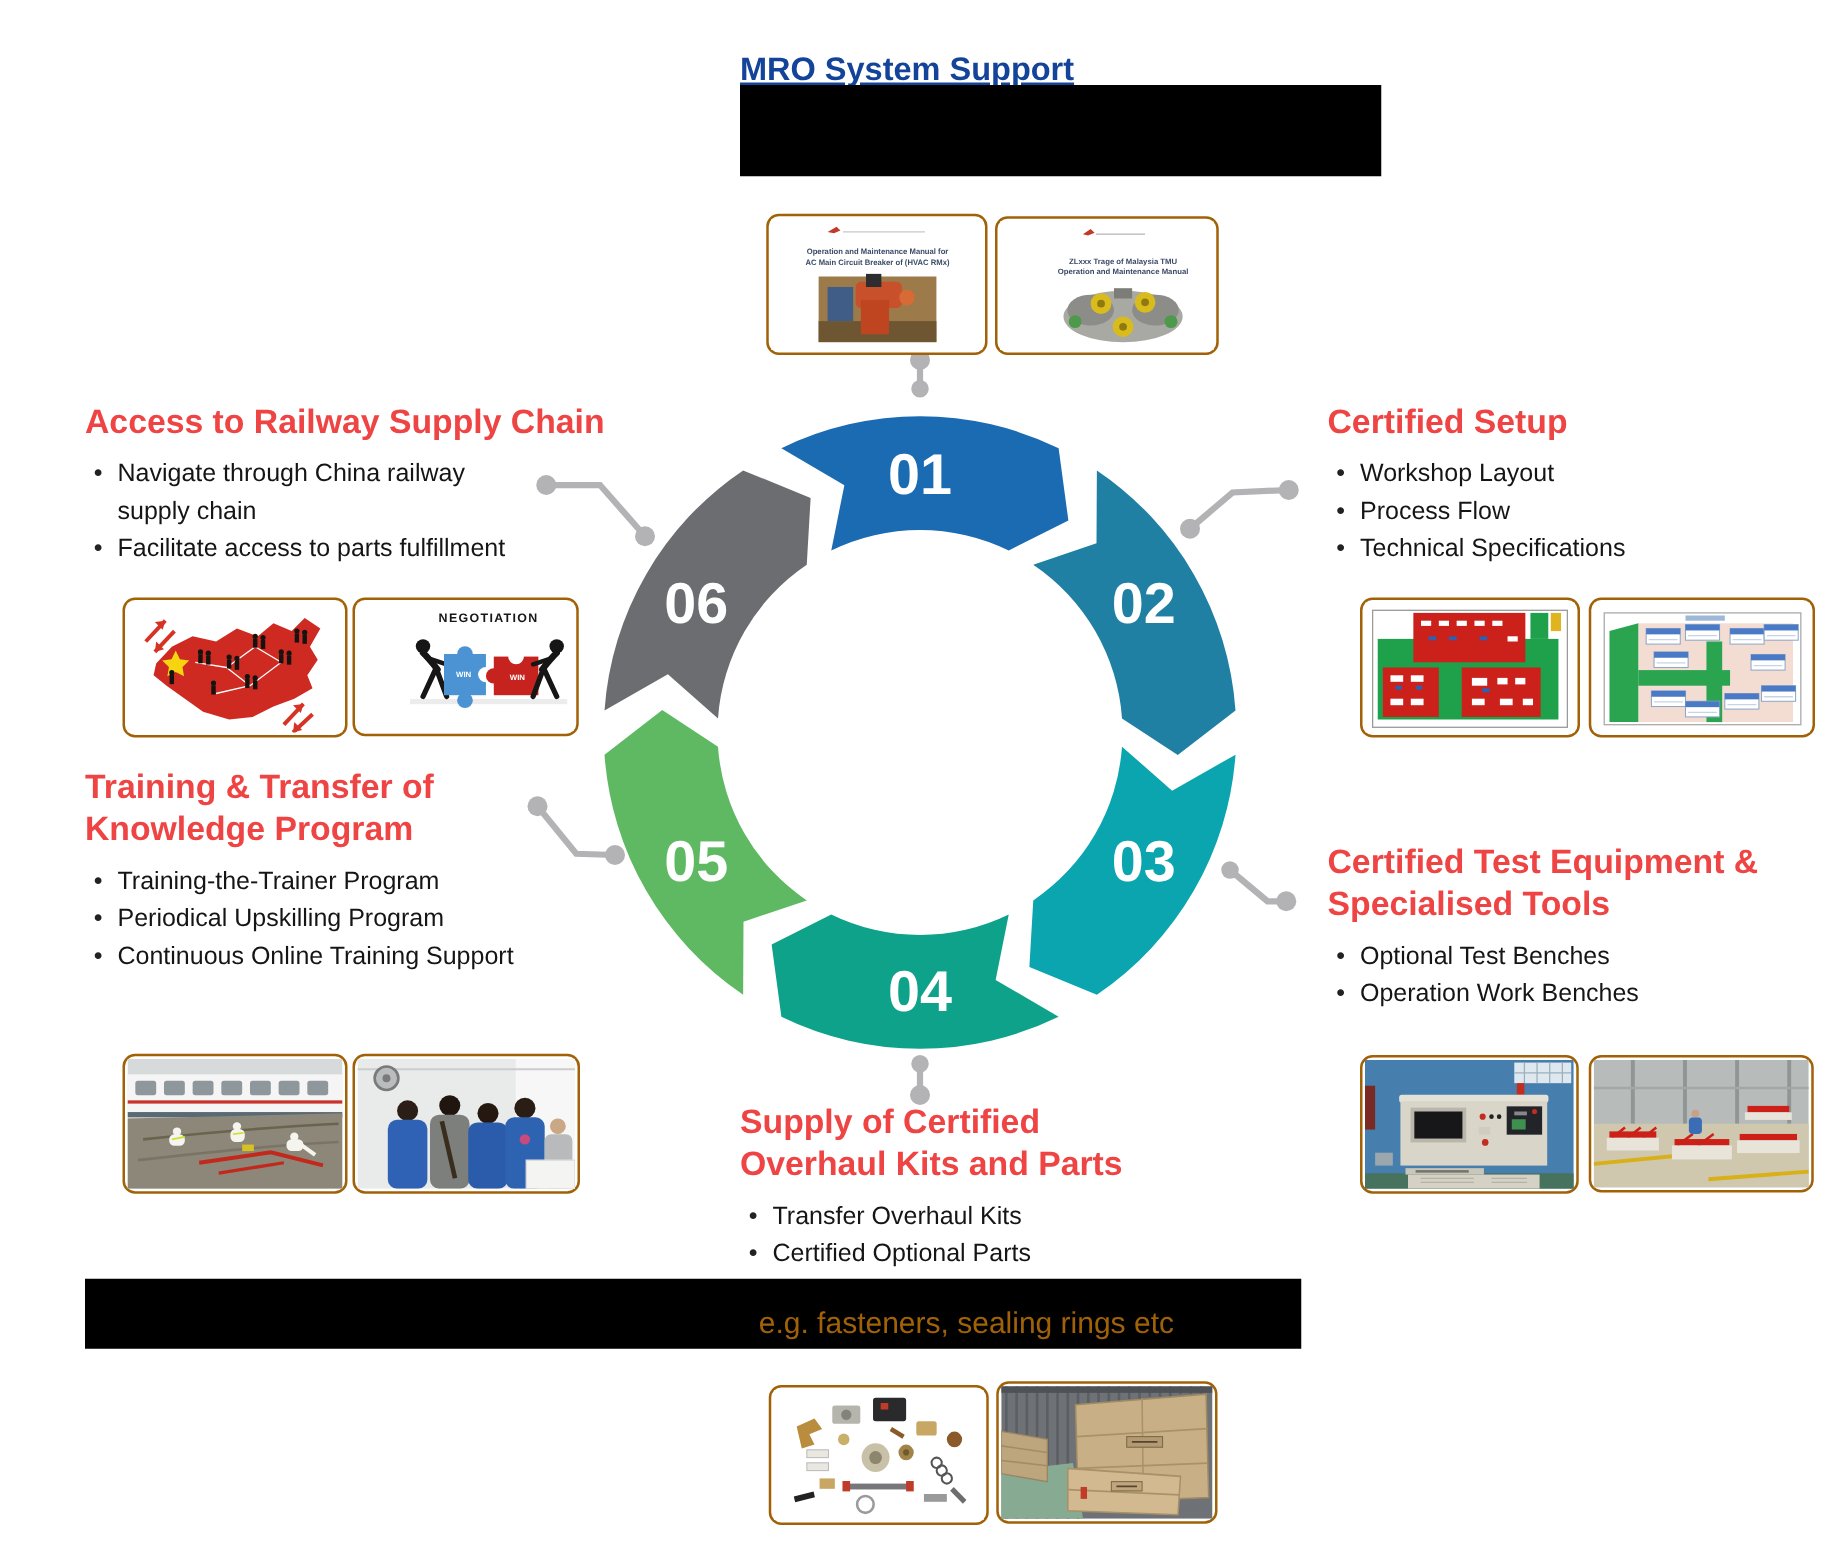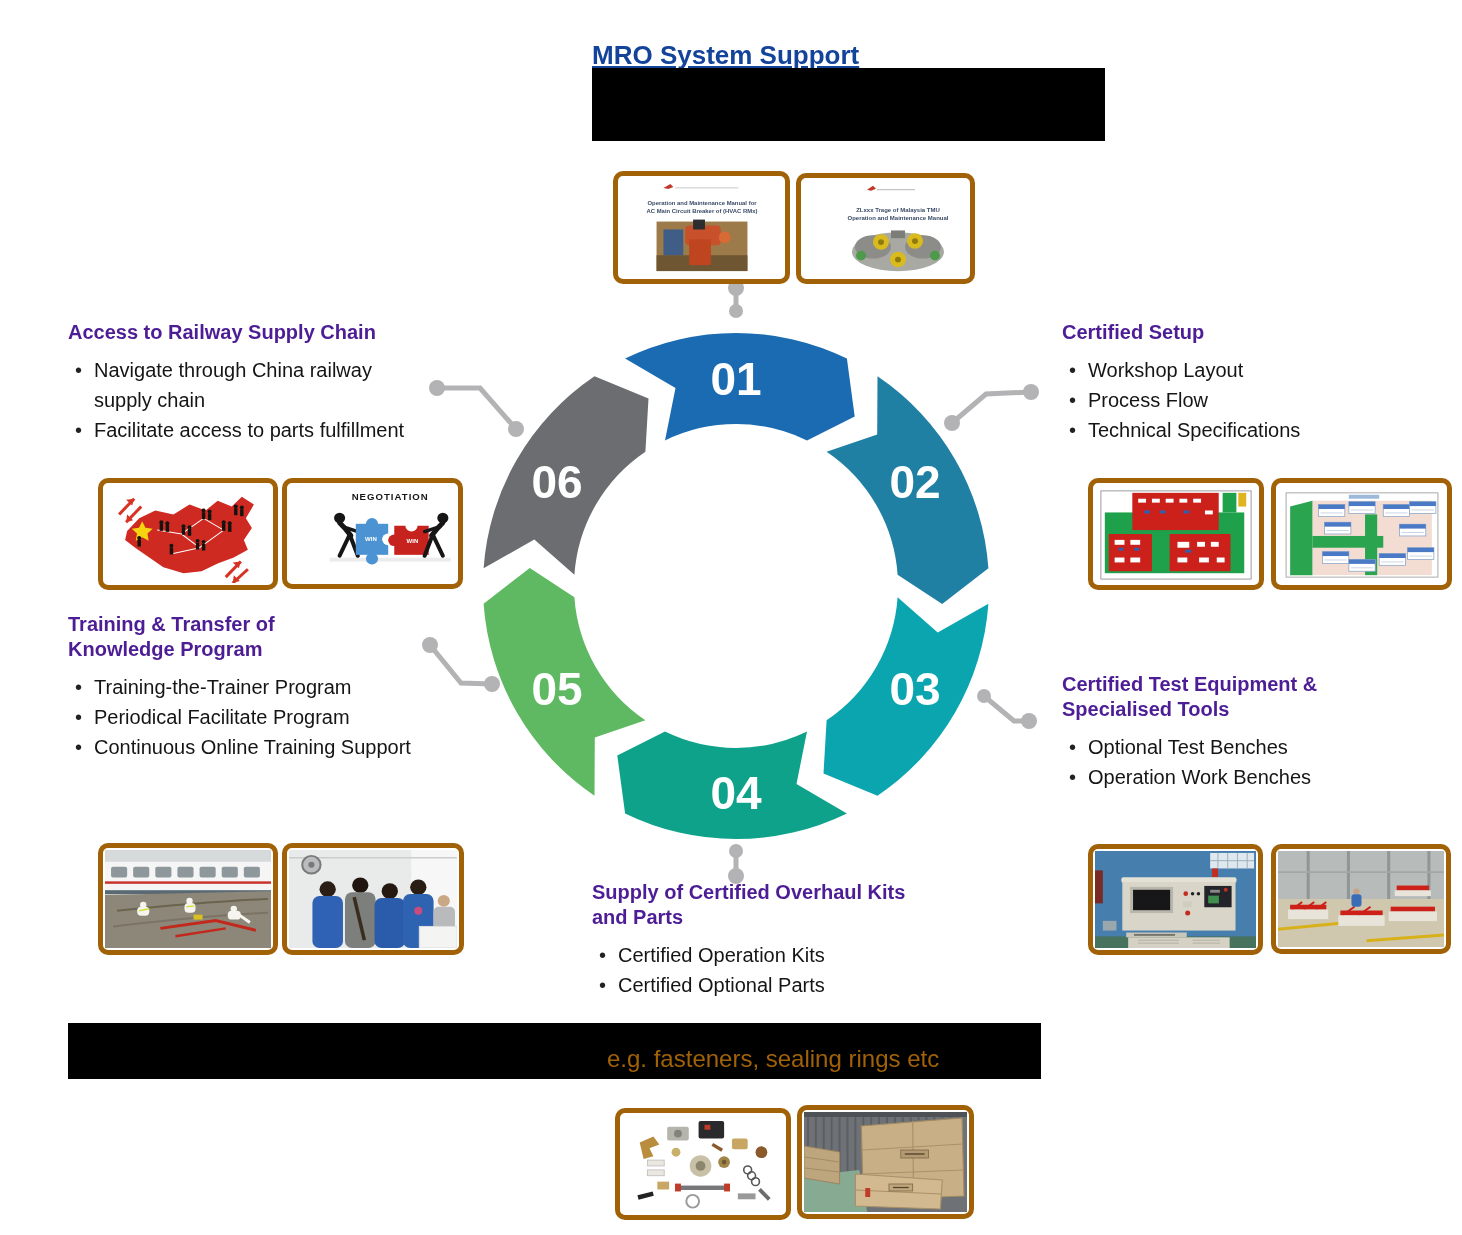--- a/index.html
+++ b/index.html
@@ -3,25 +3,25 @@
 <meta charset="utf-8">
 <style>
   html,body{margin:0;padding:0;background:#ffffff;}
   .canvas{position:relative;width:1462px;height:1235px;background:#fff;
           font-family:"Liberation Sans",sans-serif;overflow:hidden;}
   svg.layer{position:absolute;left:0;top:0;}
   .page-title{position:absolute;left:592px;top:40px;font-size:26px;font-weight:bold;color:#14439a;text-decoration:underline;}
   .redact{position:absolute;background:#000;}
   .note{position:absolute;color:#a16207;font-size:24px;}
   .txt{position:absolute;}
-  .txt h2{margin:0 0 10px 0;font-size:20px;line-height:1.26;font-weight:bold;color:#4c1d95;}
+  .txt h2{margin:0 0 10px 0;font-size:27px;line-height:1.26;font-weight:bold;color:#ef4444;}
   .txt ul{list-style:none;margin:0;padding:0;}
   .txt li{position:relative;padding-left:26px;font-size:20px;line-height:30px;color:#151515;white-space:pre-line;}
   .txt li::before{content:"\2022";position:absolute;left:7px;top:0;color:#222;}
-  .thumb{position:absolute;background:#fff;border:5px solid #a16207;border-radius:10px;padding:2px;box-sizing:border-box;}
+  .thumb{position:absolute;background:#fff;border:2px solid #a16207;border-radius:10px;padding:2px;box-sizing:border-box;}
   .thumb svg{display:block;width:100%;height:100%;}
 </style>
 </head>
 <body>
 
 <div class="canvas">
 
   <svg class="layer" width="1462" height="1235" viewBox="0 0 1462 1235">
 
     <path d="M625.1,358.6 A253,253 0 0 1 846.9,358.6 L854.7,416.4 L807,440.4 A162,162 0 0 0 665,440.4 L675.5,388.1 Z" fill="#1a6bb2"></path>
@@ -82,37 +82,37 @@
         <li>Workshop Layout</li>
         <li>Process Flow</li>
         <li>Technical Specifications</li>
       </ul>
   </section>
 
   <section class="txt" style="left:68px;top:612px;width:420px">
     <h2 style="max-width:312px">Training &amp; Transfer of Knowledge Program</h2>
     <ul>
         <li>Training-the-Trainer Program</li>
-        <li>Periodical Facilitate Program</li>
+        <li>Periodical Upskilling Program</li>
         <li>Continuous Online Training Support</li>
       </ul>
   </section>
 
   <section class="txt" style="left:1062px;top:672px;width:400px">
     <h2 style="max-width:348px">Certified Test Equipment &amp; Specialised Tools</h2>
     <ul>
         <li>Optional Test Benches</li>
         <li>Operation Work Benches</li>
       </ul>
   </section>
 
   <section class="txt" style="left:592px;top:880px;width:380px">
     <h2 style="max-width:338px">Supply of Certified Overhaul Kits and Parts</h2>
     <ul>
-        <li>Certified Operation Kits</li>
+        <li>Transfer Overhaul Kits</li>
         <li>Certified Optional Parts</li>
       </ul>
   </section>
 
   <div class="redact" style="left:68px;top:1023px;width:973px;height:56px"></div>
   <div class="note" style="left:607px;top:1045px">e.g. fasteners, sealing rings etc</div>
 
   <figure class="thumb" style="left:573px;top:155px;width:177px;height:113px">
     <svg viewBox="0 0 165 100" preserveAspectRatio="none">
       <rect width="165" height="100" fill="#fff"></rect>

